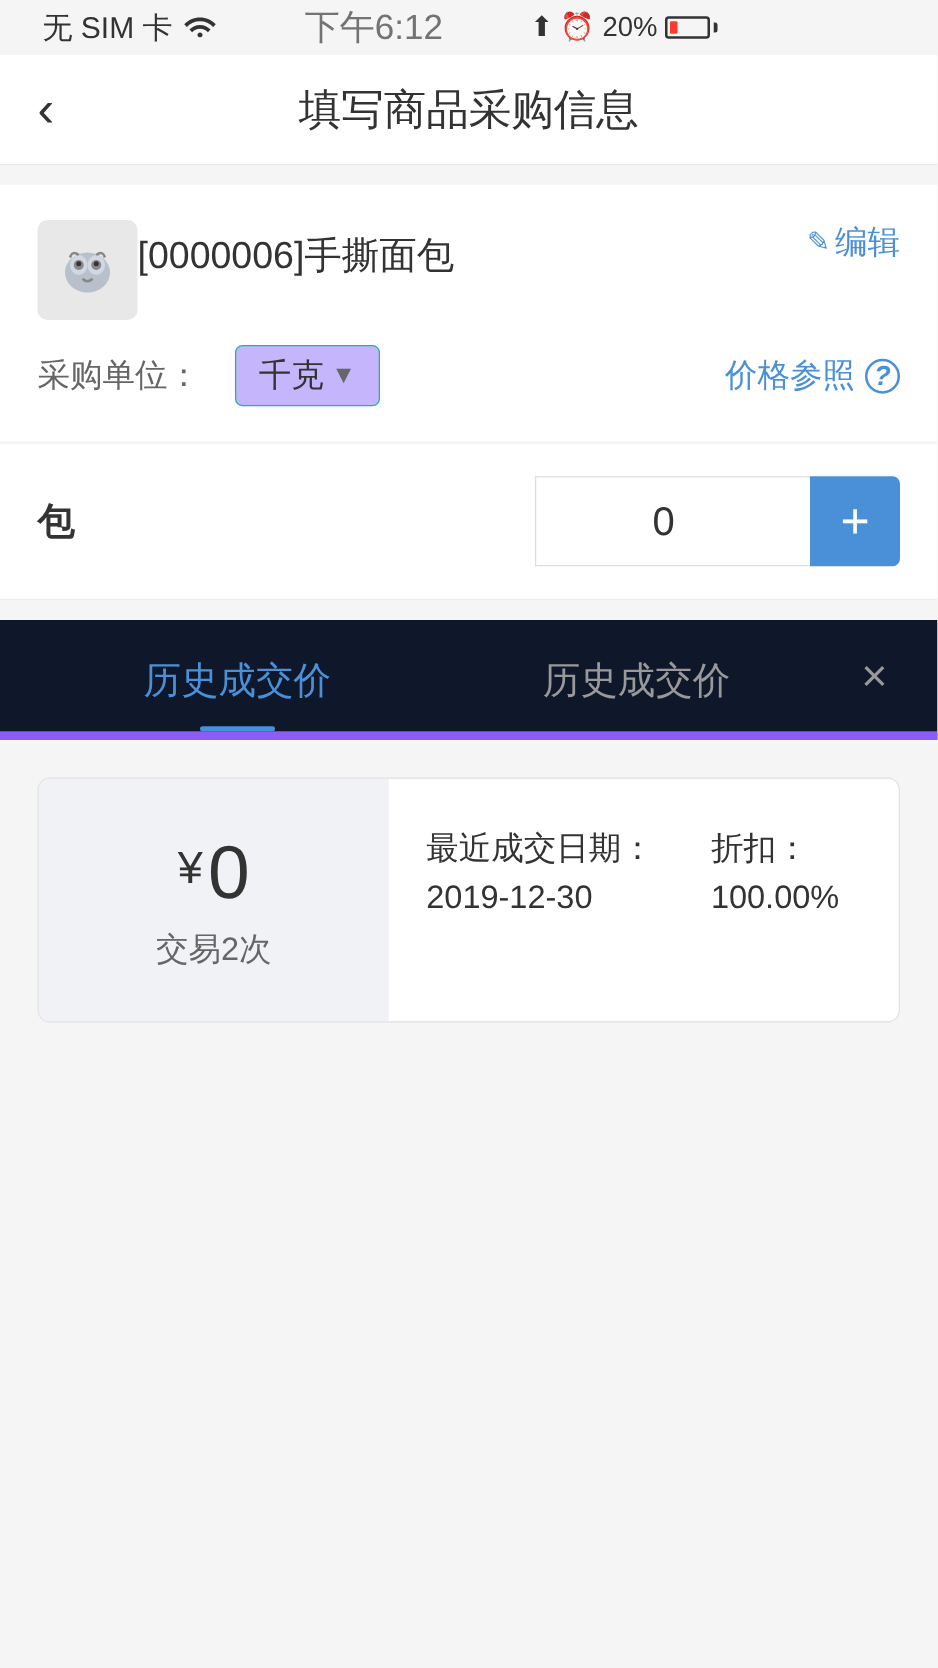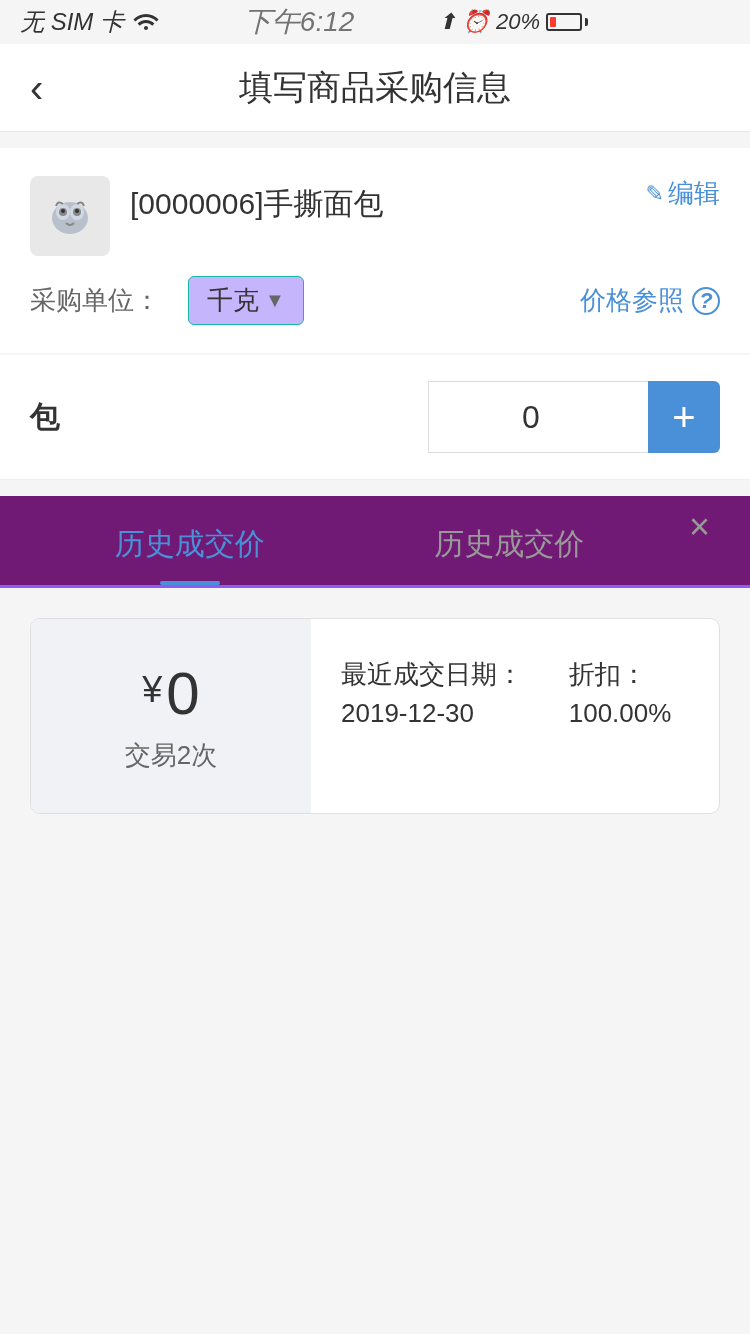--- a/index.html
+++ b/index.html
@@ -13,23 +13,22 @@
     }
 
     
     .status-bar {
       width: 608px;
       height: 44px;
       background: #f5f5f5;
       display: flex;
       align-items: center;
       justify-content: space-between;
-      padding: 0 20px;
-      font-size: 26px;
-      font-style: italic;
+      padding: 0 34px;
+      font-size: 26px;
     }
     .status-left {
       display: flex;
       align-items: center;
       gap: 8px;
       font-size: 24px;
       color: #333;
     }
     .status-center {
       font-size: 28px;
@@ -107,21 +106,20 @@
     }
     .product-header {
       display: flex;
       align-items: flex-start;
       justify-content: space-between;
       margin-bottom: 20px;
     }
     .product-left {
       display: flex;
       align-items: flex-start;
-      gap: 20px;
     }
     .product-thumbnail {
       width: 80px;
       height: 80px;
       background: #e8e8e8;
       border-radius: 8px;
       display: flex;
       align-items: center;
       justify-content: center;
       font-size: 28px;
@@ -255,26 +253,26 @@
       font-size: 40px;
       display: flex;
       align-items: center;
       justify-content: center;
       cursor: pointer;
       border-radius: 0 6px 6px 0;
     }
 
     
     .tabs-container {
-      background: #701a75;
+      background: #0f172a;
       margin-top: 16px;
       padding: 0 30px;
       display: flex;
-      align-items: flex-start;
-      border-bottom: 3px solid #8b5cf6;
+      align-items: center;
+      border-bottom: 7px solid #8b5cf6;
       position: relative;
     }
     .tab-item {
       flex: 1;
       text-align: center;
       padding: 28px 0 20px;
       font-size: 30px;
       color: #999;
       cursor: pointer;
       position: relative;

